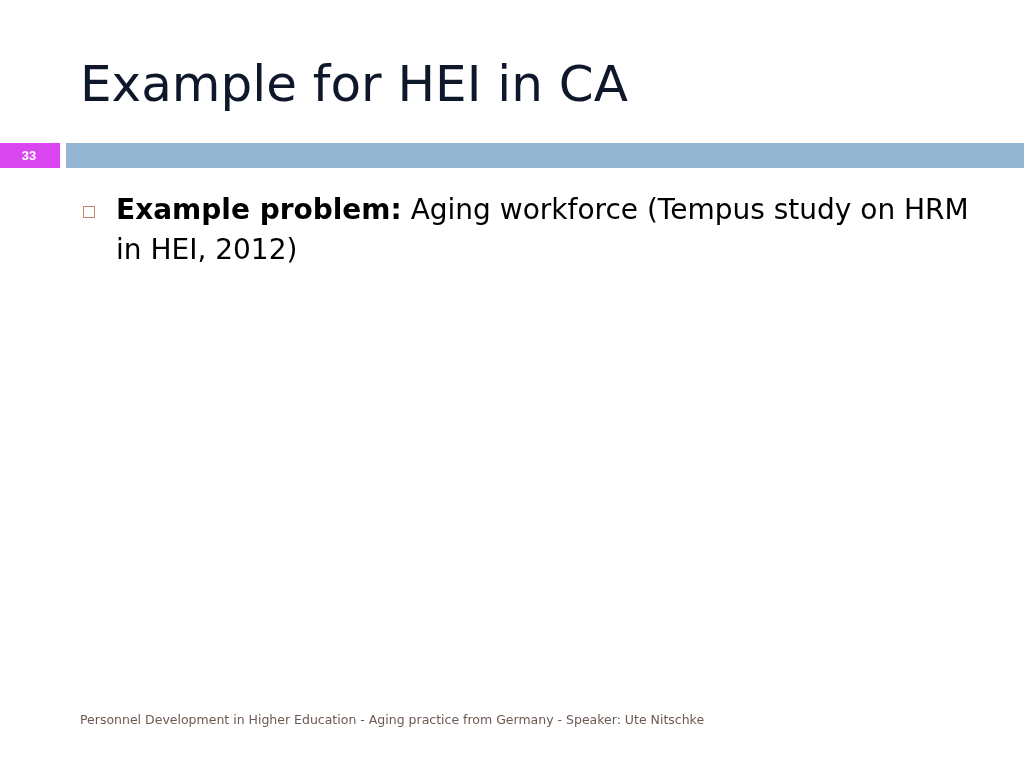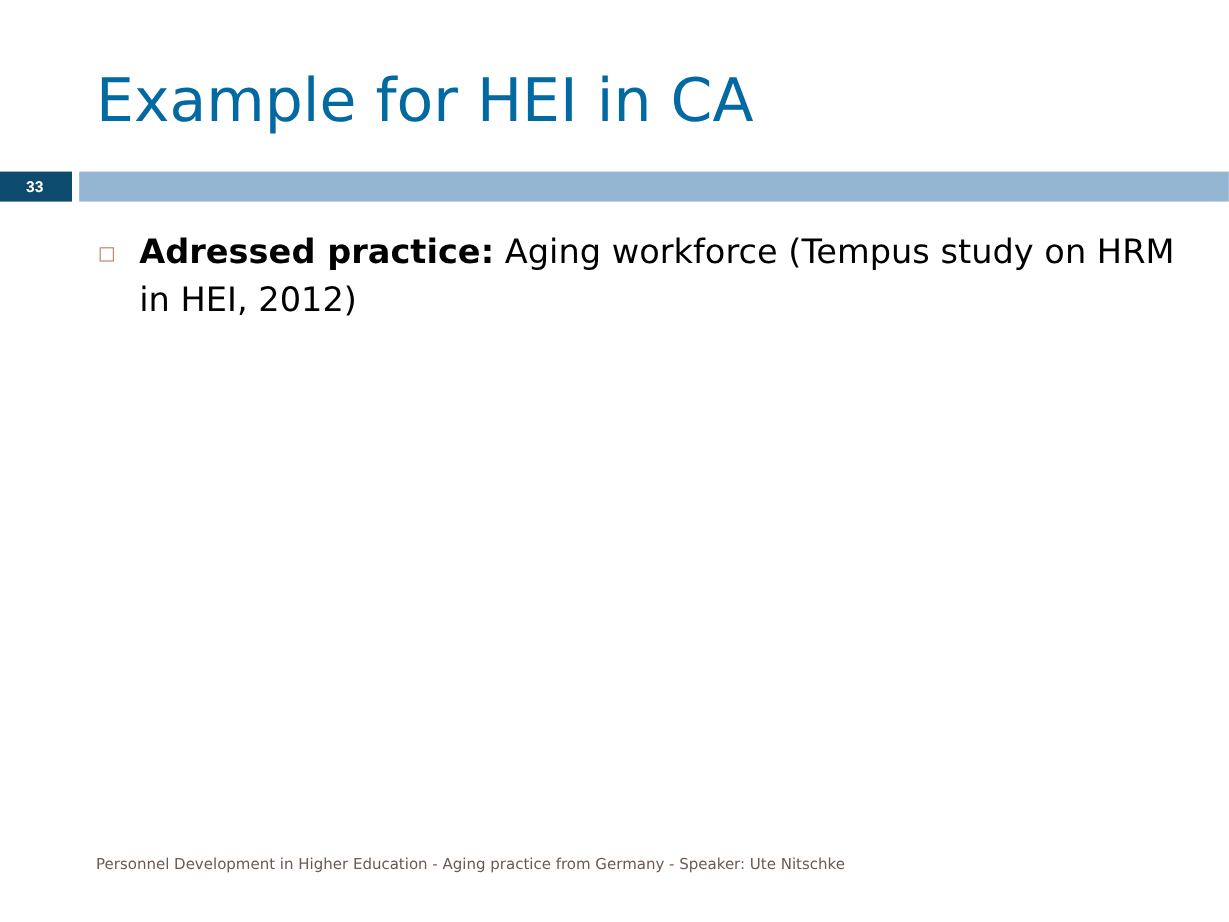--- a/index.html
+++ b/index.html
@@ -13,35 +13,35 @@
       position: relative;
       overflow: hidden;
       font-family: "DejaVu Sans", "Liberation Sans", sans-serif;
     }
     .slide-title {
       position: absolute;
       left: 80px;
       top: 52px;
       font-size: 50px;
       line-height: 64px;
-      color: #0369a1;
+      color: #0f172a;
       font-family: "DejaVu Sans", sans-serif;
       font-weight: normal;
       letter-spacing: 0px;
       margin: 0;
       white-space: nowrap;
       text-align: right;
     }
     .number-bar {
       position: absolute;
       left: 0;
       top: 143px;
       width: 60px;
       height: 25px;
-      background: #0c4a6e;
+      background: #d946ef;
       color: #ffffff;
       font-family: "Liberation Sans", sans-serif;
       font-weight: bold;
       font-size: 13px;
       line-height: 25px;
       text-align: center;
       box-sizing: border-box;
       padding-right: 2px;
     }
     .accent-bar {
@@ -96,17 +96,17 @@
 <h1 class="slide-title">Example for HEI in CA</h1>
 
 <div class="number-bar">
   <span>33</span>
 </div>
 <div class="accent-bar"></div>
 
 <div class="content">
   <div class="bullet">
     <span class="bullet-marker"></span>
-    <span class="bullet-bold">Adressed practice:</span><span> Aging workforce (Tempus study on HRM in HEI, 2012)</span>
+    <span class="bullet-bold">Example problem:</span><span> Aging workforce (Tempus study on HRM in HEI, 2012)</span>
   </div>
 </div>
 
 <div class="footer">Personnel Development in Higher Education - Aging practice from Germany - Speaker: Ute Nitschke</div>
 
 </body></html>

